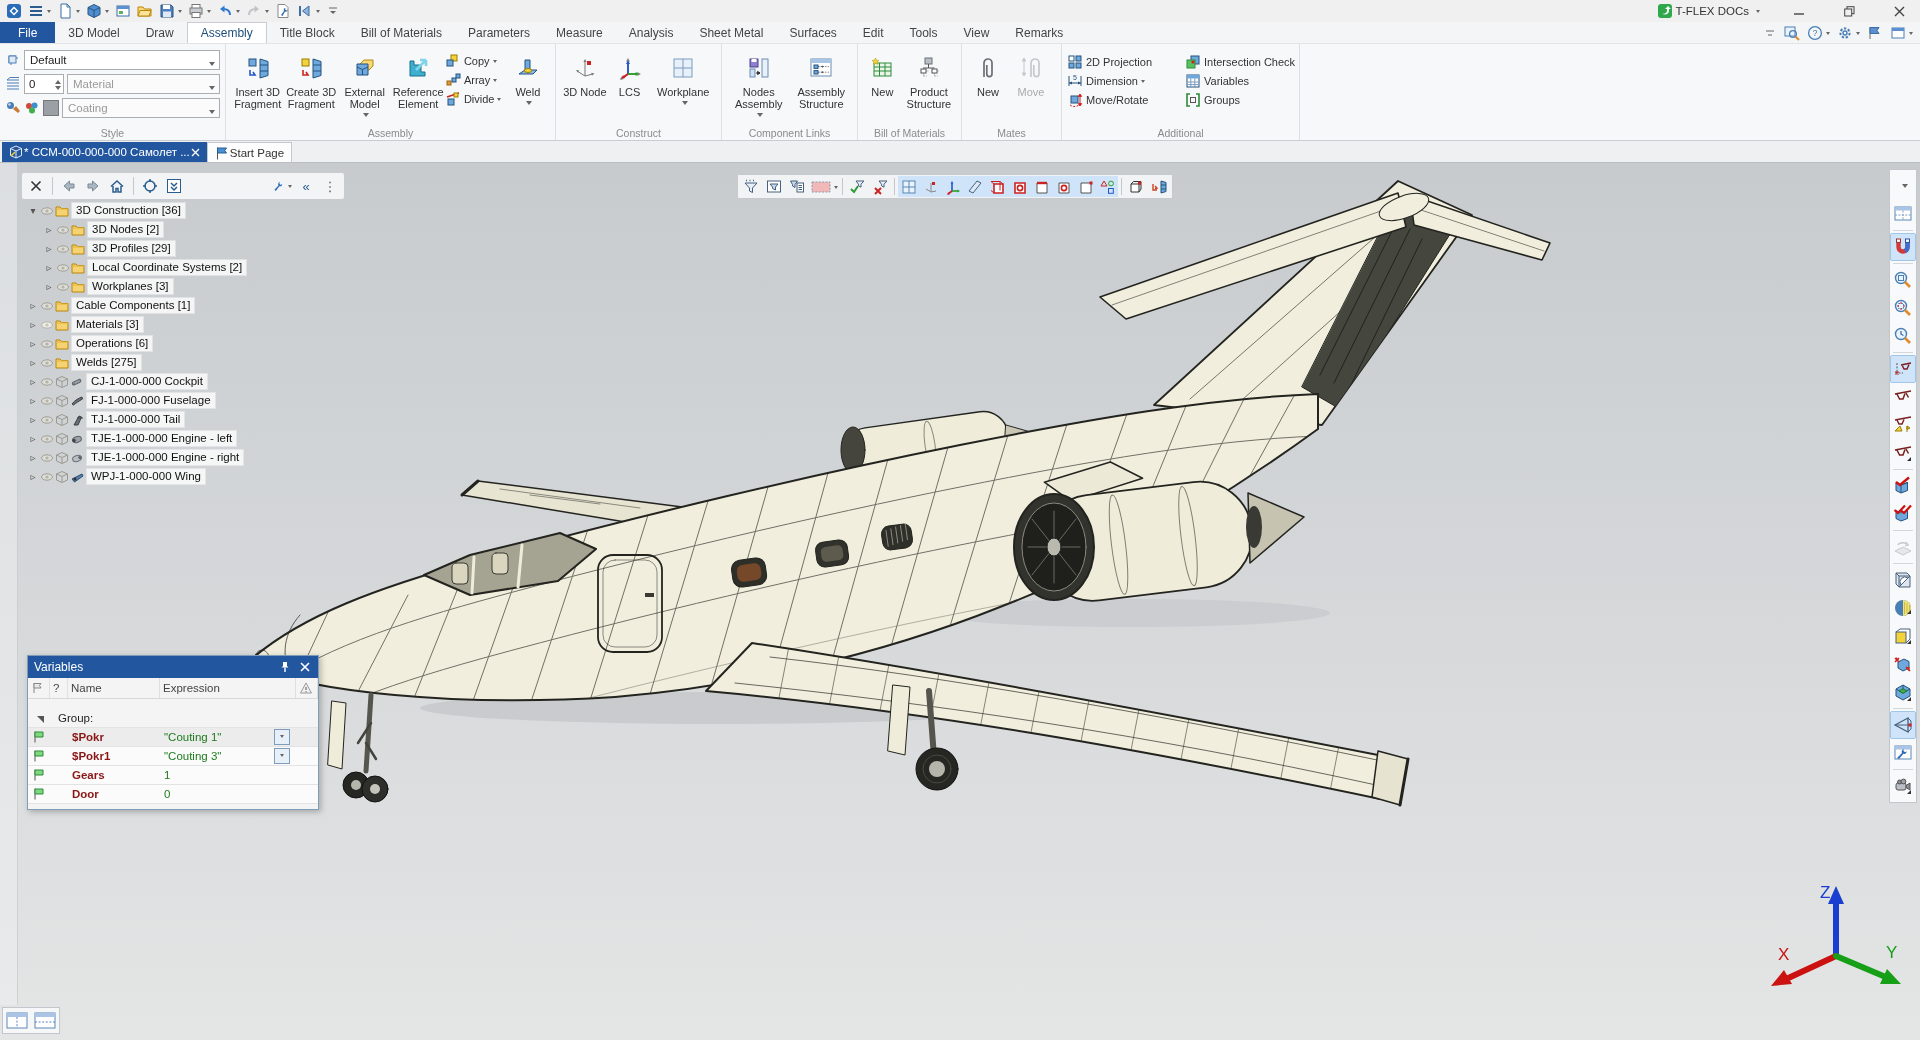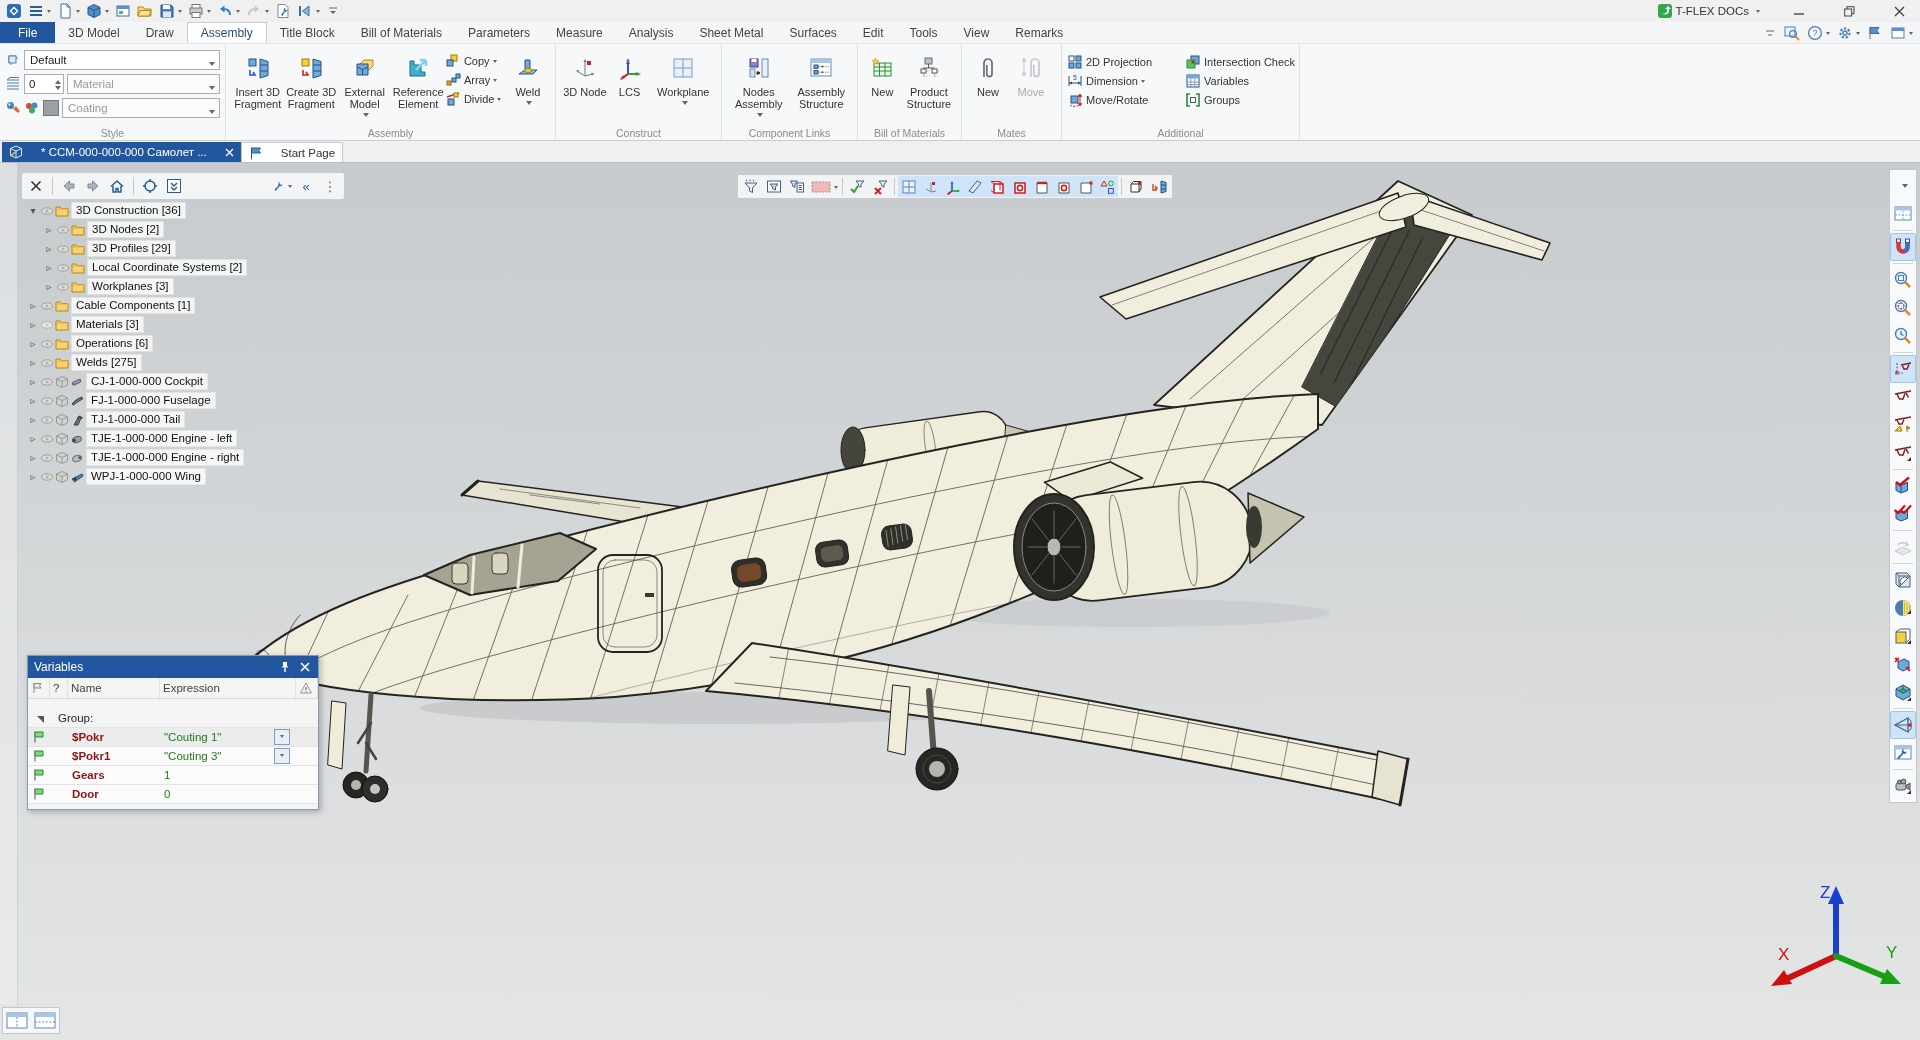--- a/index.html
+++ b/index.html
@@ -44,21 +44,21 @@
 .spin{width:40px;height:20px;border:1px solid #abadb3;background:#fff;display:flex;align-items:center;padding:0 4px;position:relative;font-size:11.5px}
 .spin .ud{position:absolute;right:2px;top:2px;display:flex;flex-direction:column;gap:2px}
 .spin .ud i{width:0;height:0;border:3px solid transparent;display:block}
 .spin .ud i.up{border-bottom:4px solid #666}
 .spin .ud i.dn{border-top:4px solid #666}
 .addcols{display:flex;gap:6px;padding-top:5px}
 .addcol{display:flex;flex-direction:column}
 .dis-txt{color:#aaa}
 
 #doctabs{height:22px;background:#eef0f2;border-bottom:1px solid #b9bec4;display:flex;align-items:flex-end;padding-left:2px;position:relative}
-.dtab{height:20px;display:flex;align-items:center;padding:0 7px;font-size:11.5px;gap:18px}
+.dtab{height:20px;display:flex;align-items:center;padding:0 7px;font-size:11.5px;gap:1px}
 .dtab.active{background:#2257a0;color:#fff}
 .dtab.idle{background:#fdfdfd;border:1px solid #c5c9cd;border-bottom:none;color:#333}
 
 #viewport{position:relative;height:877px;background:linear-gradient(#c7cbce,#e4e5e5);overflow:hidden}
 #aircraft{position:absolute;left:0;top:0}
 #left-strip{position:absolute;left:0;top:0;width:18px;height:842px;background:rgba(236,238,240,.55);border-right:1px solid rgba(180,185,190,.5)}
 
 #tree-toolbar{position:absolute;left:22px;top:10px;width:322px;height:26px;background:rgba(245,247,248,.92);display:flex;align-items:center;gap:4px;padding:0 4px;border-radius:2px}
 .tt-sep{width:1px;height:18px;background:#c4c8cc;margin:0 2px}
 .tt-btn{display:flex;align-items:center;justify-content:center;width:20px;height:22px}

